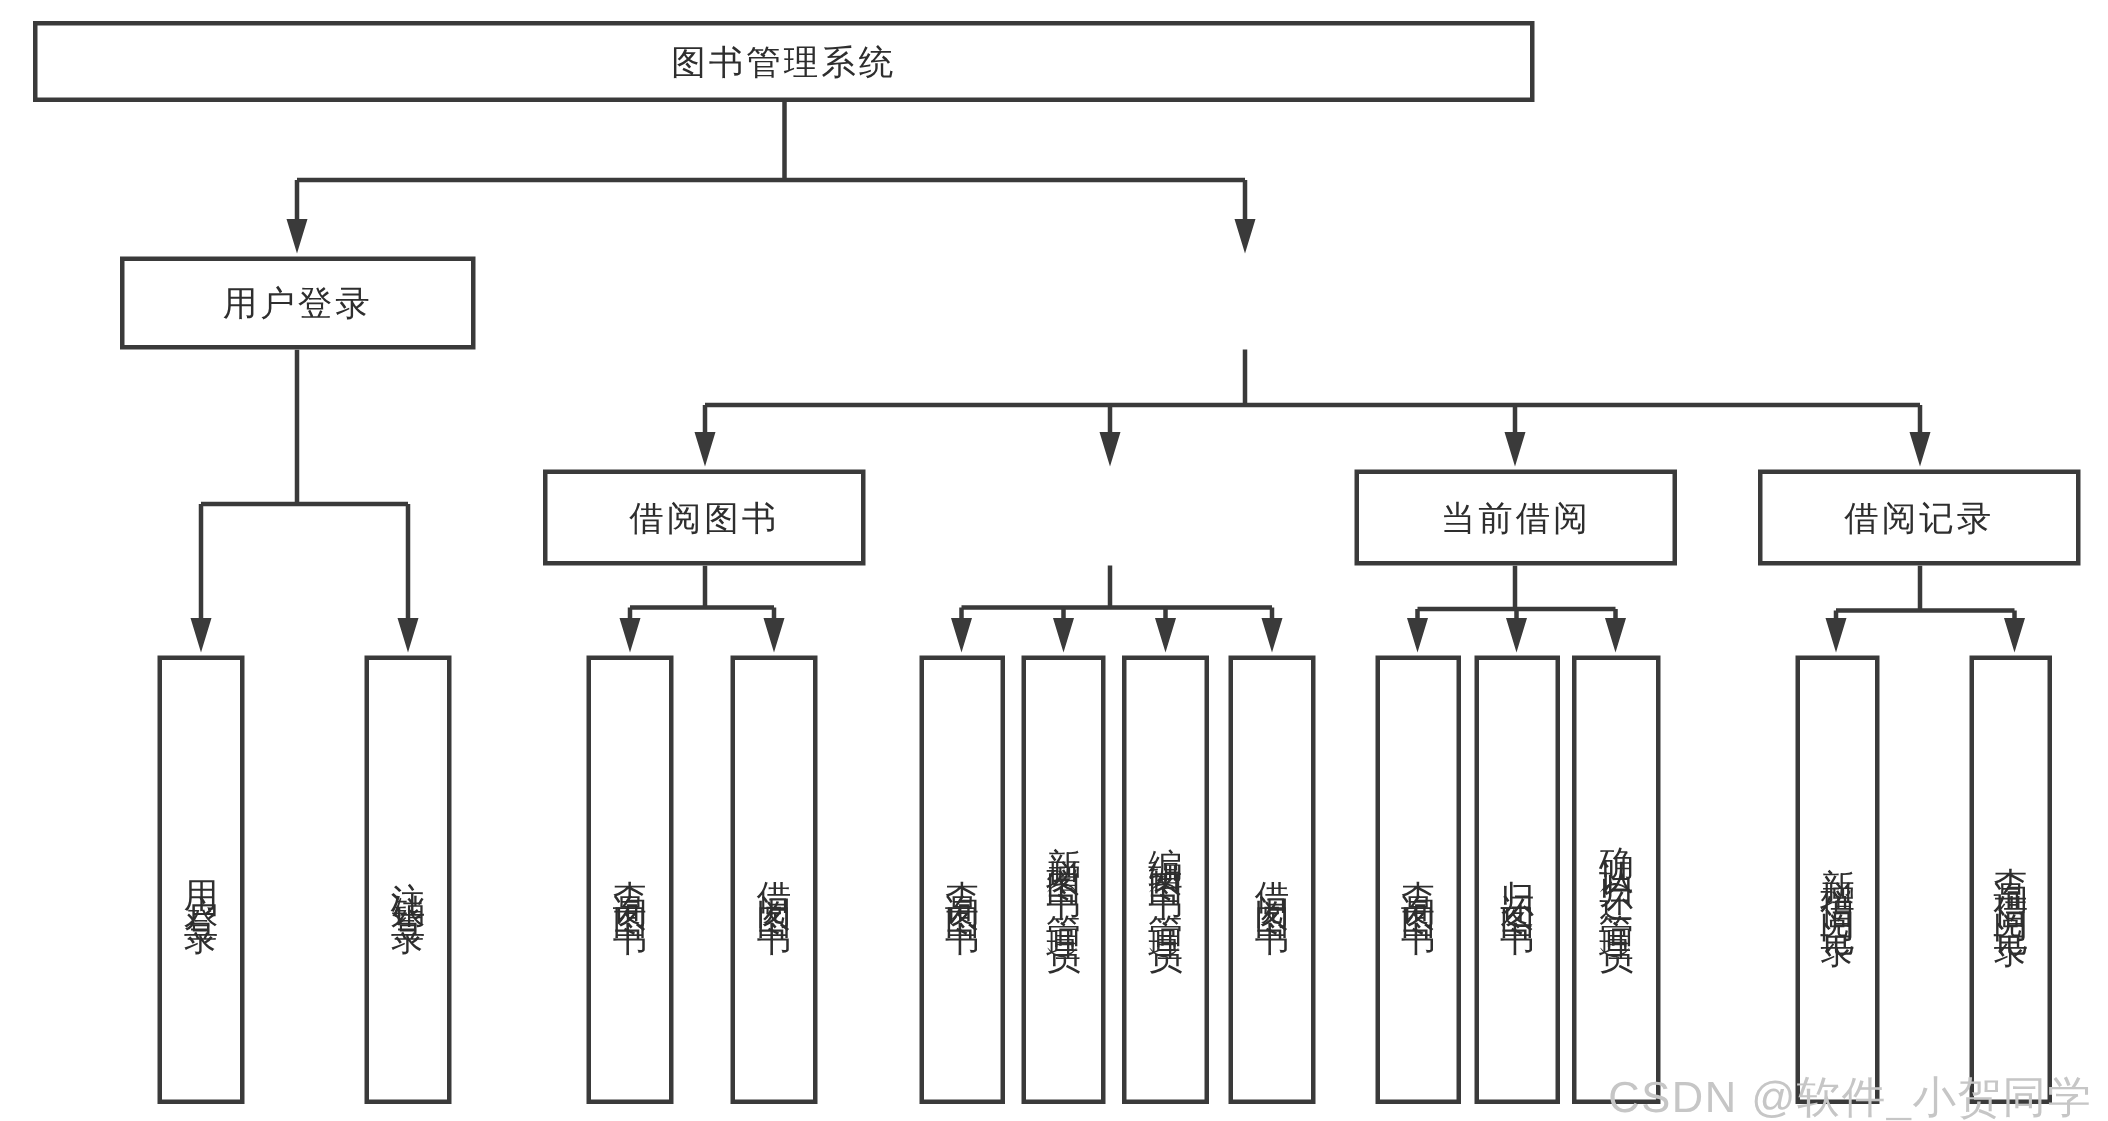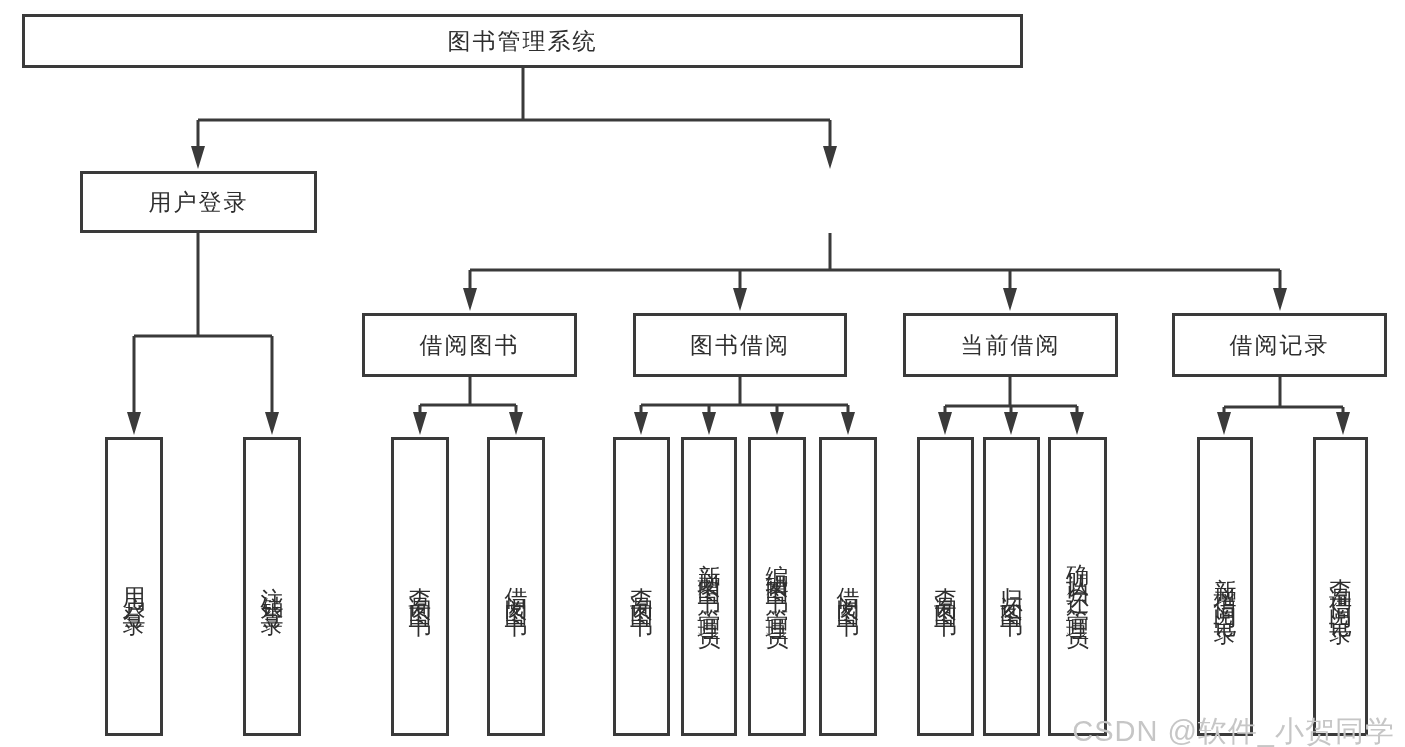--- a/index.html
+++ b/index.html
@@ -60,23 +60,20 @@
     <span class="hlabel">图书管理系统</span>
   </div>
 
   <div class="box" style="left:80px; top:171px; width:237px; height:62px;">
     <span class="hlabel">用户登录</span>
   </div>
 
   <div class="box" style="left:362px; top:313px; width:215px; height:64px;">
     <span class="hlabel">借阅图书</span>
   </div>
-  <div class="box" style="left:633px; top:313px; width:214px; height:64px;">
-    <span class="hlabel">图书借阅</span>
-  </div>
   <div class="box" style="left:903px; top:313px; width:215px; height:64px;">
     <span class="hlabel">当前借阅</span>
   </div>
   <div class="box" style="left:1172px; top:313px; width:215px; height:64px;">
     <span class="hlabel">借阅记录</span>
   </div>
 
   <div class="box leaf" style="left:105px; width:58px;">
     <span class="vlabel">用户登录</span>
   </div>

